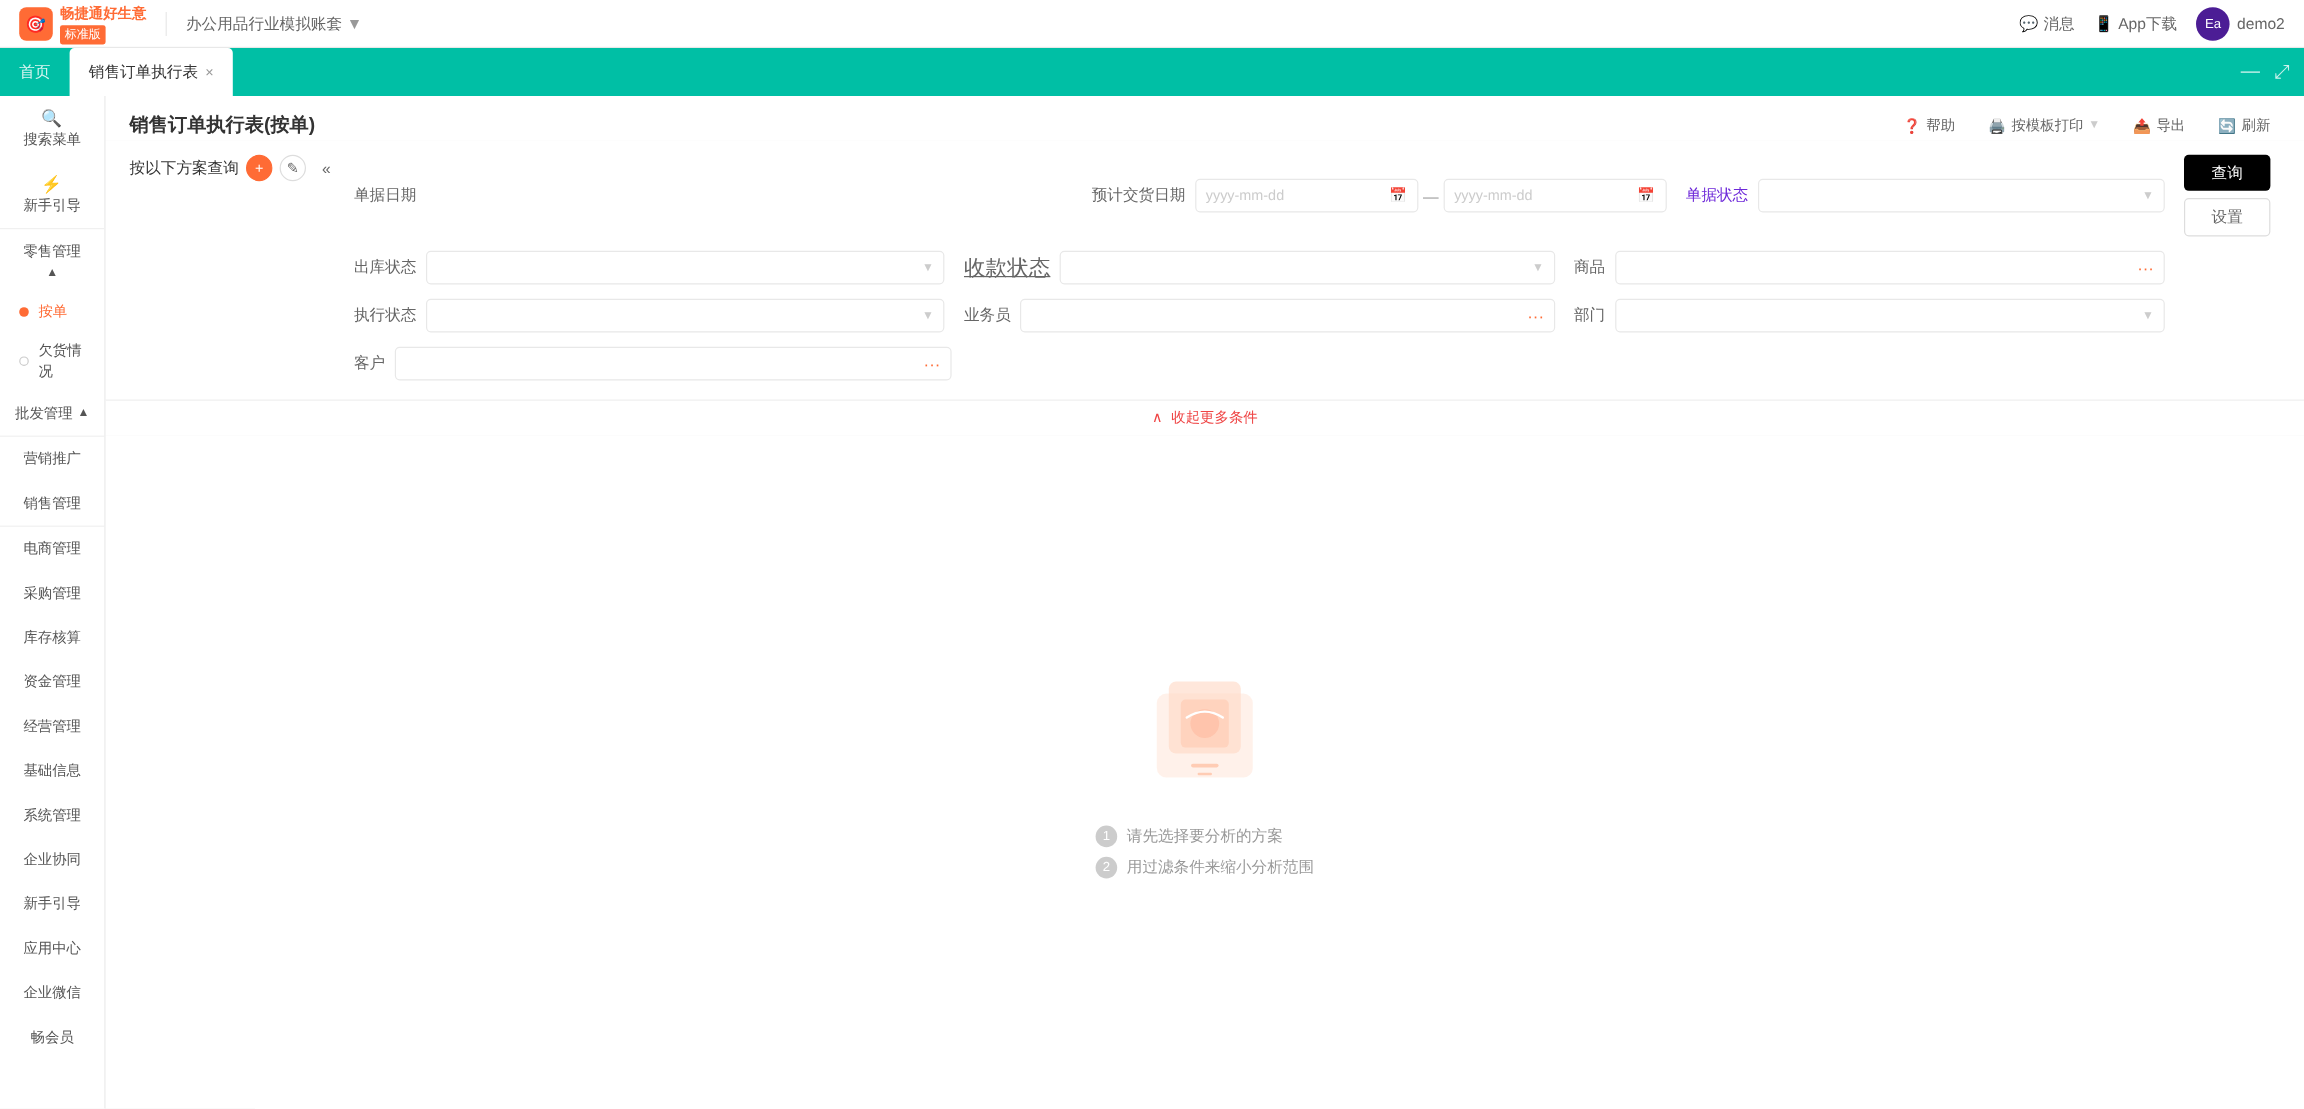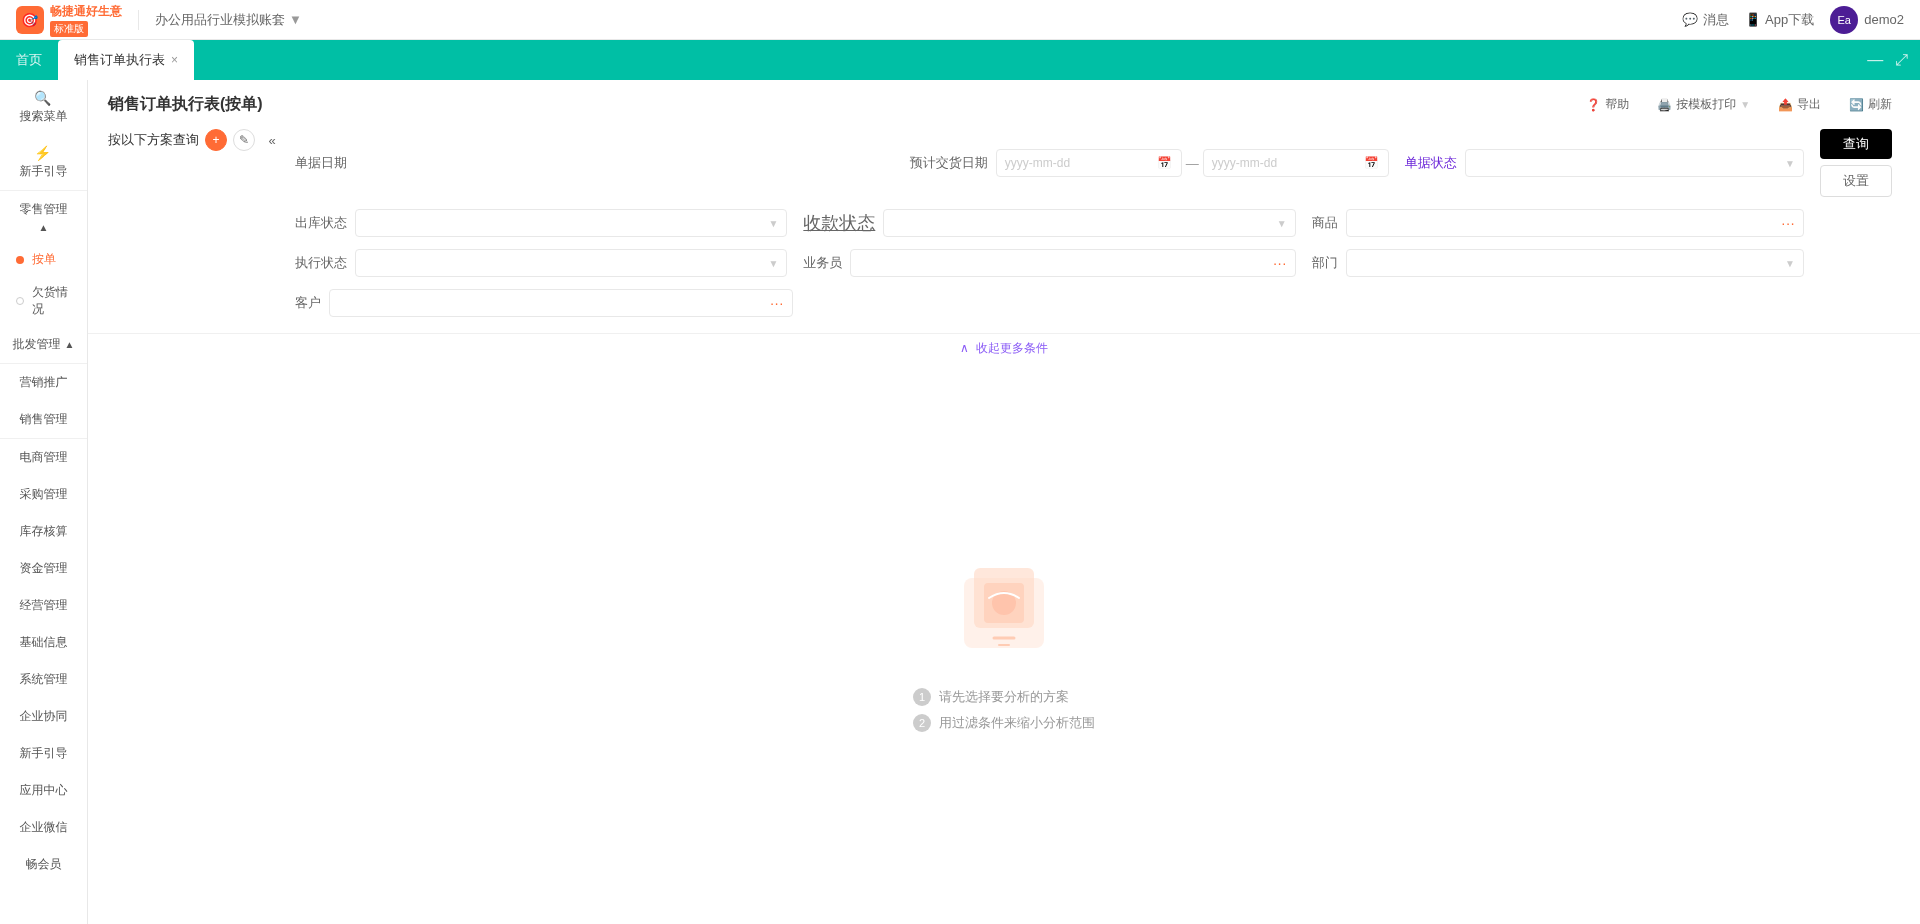--- a/index.html
+++ b/index.html
@@ -47,21 +47,21 @@
     .scheme-icon-btn { width: 22px; height: 22px; border-radius: 50%; display: flex; align-items: center; justify-content: center; cursor: pointer; border: 1px solid #ddd; font-size: 12px; color: #666; }
     .scheme-icon-btn.add { background: #ff6b35; color: #fff; border-color: #ff6b35; }
     .scheme-collapse { width: 22px; height: 22px; display: flex; align-items: center; justify-content: center; cursor: pointer; color: #666; }
     .date-tab { padding: 2px 6px; font-size: 12px; color: #666; cursor: pointer; border-radius: 2px; }
     .date-tab.active { background: #ff6b35; color: #fff; border-radius: 3px; }
 
     
     .more-dots { color: #ff6b35; cursor: pointer; font-size: 14px; }
 
     
-    .collapse-bar { text-align: center; padding: 6px; border-top: 1px solid #f0f0f0; cursor: pointer; color: #8b5cf6; font-size: 12px; background: #fff; }
+    .collapse-bar { text-align: center; padding: 6px; border-top: 1px solid #f0f0f0; cursor: pointer; color: #ef4444; font-size: 12px; background: #fff; }
     .filter-left-item { display: flex; align-items: center; gap: 8px; padding: 10px 12px; cursor: pointer; font-size: 13px; color: #555; }
     .filter-left-item.active { color: #ff6b35; }
     .filter-item-dot { width: 8px; height: 8px; border-radius: 50%; background: #ff6b35; flex-shrink: 0; }
     .filter-item-dot-gray { width: 8px; height: 8px; border-radius: 50%; border: 1px solid #ccc; flex-shrink: 0; }
 
     
     .empty-state { flex: 1; display: flex; flex-direction: column; align-items: center; justify-content: center; background: #fff; }
     .empty-steps { list-style: none; text-align: left; }
     .empty-steps li { display: flex; align-items: center; gap: 8px; margin-bottom: 8px; color: #999; font-size: 13px; }
     .step-num { width: 18px; height: 18px; border-radius: 50%; background: #ccc; color: #fff; font-size: 11px; display: flex; align-items: center; justify-content: center; flex-shrink: 0; }

